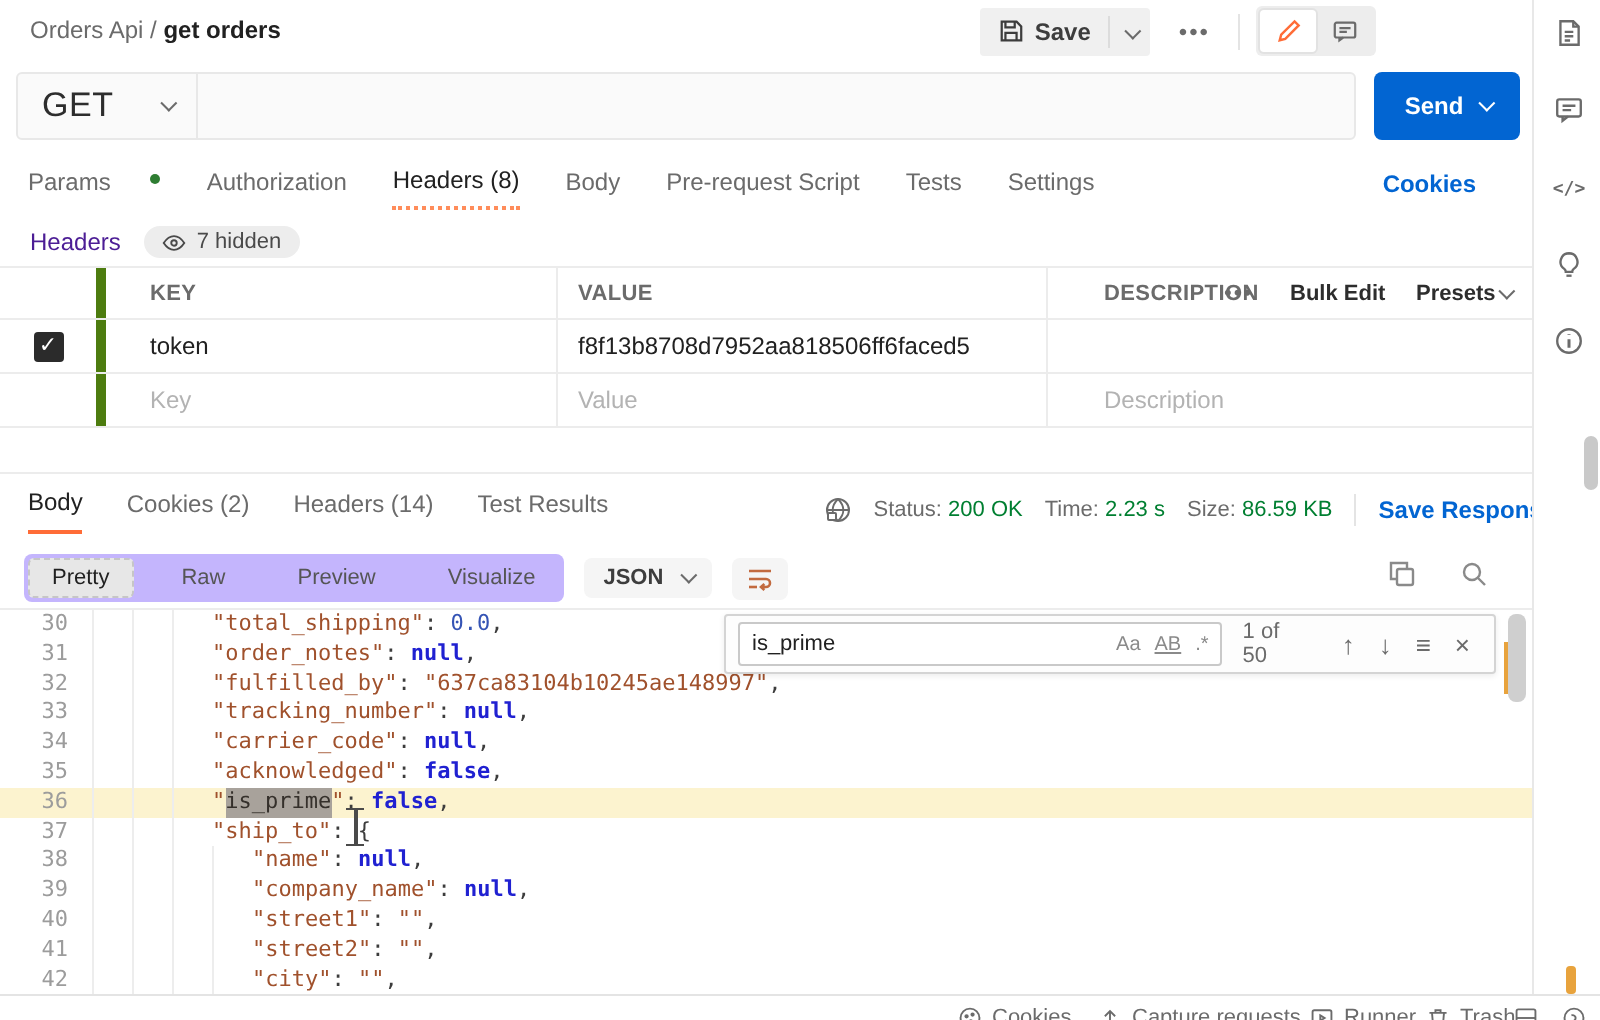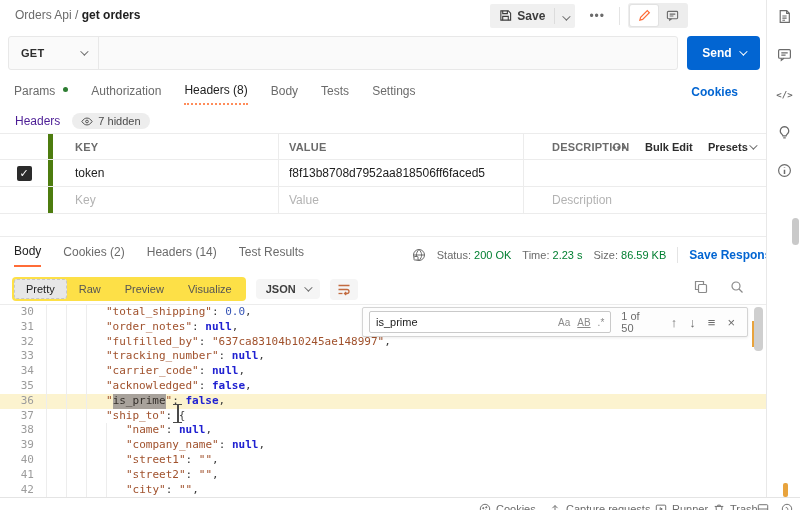--- a/index.html
+++ b/index.html
@@ -23,27 +23,27 @@
   .toggle-group .tg.on { background:#fff; box-shadow:0 0 0 1px #e2e2e2; }
 
   .chev { display:inline-block; width:6px; height:6px; border-right:1.5px solid #6b6b6b; border-bottom:1.5px solid #6b6b6b; transform:rotate(45deg) translateY(-2px); }
   .chev.white { border-color:#fff; }
   .chev.blue { border-color:#0265d2; }
 
   
   .urlrow { position:absolute; left:0; top:36px; width:766px; height:34px; }
   .urlfield { position:absolute; left:8px; top:0; width:670px; height:34px; background:#fafafa; border:1px solid #e8e8e8; border-radius:3px; display:flex; align-items:center; }
   .method { width:90px; display:flex; align-items:center; justify-content:space-between; padding:0 12px; border-right:1px solid #e8e8e8; height:100%; }
-  .method .m { font-size:11px; font-weight:700; color:#2d2d2d; letter-spacing:.3px; }
+  .method .m { font-size:17px; font-weight:400; color:#2d2d2d; letter-spacing:.3px; }
   .url { padding-left:12px; font-size:12px; color:#212121; }
   .send { position:absolute; left:687px; top:0; width:73px; height:34px; background:#0265d2; border:none; border-radius:4px; color:#fff; font-size:12px; font-weight:700; display:flex; align-items:center; justify-content:center; gap:7px; cursor:pointer; }
 
   
   .reqtabs { position:absolute; left:0; top:82px; width:766px; height:24px; display:flex; align-items:center; padding-left:14px; gap:23px; font-size:12px; color:#6b6b6b; }
-  .rtab { display:flex; align-items:center; gap:8px; padding-bottom:6px; cursor:pointer;text-align:center; }
+  .rtab { display:flex; align-items:center; gap:20px; padding-bottom:6px; cursor:pointer;text-align:center; }
   .rtab.active { color:#212121; border-bottom:2px dotted #ff8c5a; font-weight:400; }
   .dot { width:5px; height:5px; border-radius:50%; background:#2e7d32; margin-top:-4px; }
   .cookies-link { position:absolute; right:28px; top:3px; color:#0265d2; font-weight:600; font-size:12px; cursor:pointer; }
 
   
   .hdrrow { position:absolute; left:0; top:110px; width:766px; height:22px; display:flex; align-items:center; padding-left:15px; gap:12px; }
   .hdrrow .t { font-size:12px; color:#4c1d95; }
   .pill { display:flex; align-items:center; gap:5px; background:#ededed; border-radius:10px; padding:2px 9px; font-size:11px; color:#4a4a4a; cursor:pointer; }
 
   
@@ -65,21 +65,21 @@
   .resptabs { position:absolute; left:0; top:242px; width:766px; height:26px; display:flex; align-items:center; padding-left:14px; gap:22px; font-size:12px; color:#6b6b6b; }
   .resptabs .rstab { padding-bottom:7px; cursor:pointer; }
   .resptabs .rstab.active { color:#212121; border-bottom:2px solid #ff6c37; }
   .resp-meta { position:absolute; right:10px; top:247px; display:flex; align-items:center; gap:11px; font-size:11px; color:#6b6b6b; }
   .resp-meta .g { color:#007f31; }
   .resp-meta .sv { color:#0265d2; font-weight:700; font-size:12px; display:flex; align-items:center; gap:6px; cursor:pointer; }
   .meta-div { width:1px; height:16px; background:#e4e4e4; }
 
   
   .viewbar { position:absolute; left:0; top:276px; width:766px; height:26px; display:flex; align-items:center; padding-left:12px; gap:10px; }
-  .segmented { display:flex; background:#fde047; border-radius:4px; padding:2px; }
+  .segmented { display:flex; background:#c4b5fd; border-radius:4px; padding:2px;gap:12px; }
   .segmented .sopt { padding:3px 11px; font-size:11px; color:#555; border-radius:3px; border:1px solid transparent; cursor:pointer; }
   .segmented .sopt.active { background:#e7e7e7; border:1px dashed #c6c6c6; color:#212121; }
   .jsondd { display:flex; align-items:center; gap:8px; background:#f5f5f5; border-radius:4px; padding:4px 10px; font-size:11px; font-weight:600; color:#3d3d3d; cursor:pointer; }
   .wrapbtn { background:#f5f5f5; border-radius:4px; padding:4px 7px; cursor:pointer; display:flex; }
   .view-icons { position:absolute; right:22px; top:4px; display:flex; gap:22px; }
 
   
   .codearea { position:absolute; left:0; top:304px; width:766px; height:193px; border-top:1px solid #ececec; overflow:hidden; font-family:"DejaVu Sans Mono", monospace; font-size:11px; }
   .cl { display:flex; height:14.8px; line-height:14.8px; white-space:pre; }
   .cl.hl { background:#fcf3cf; }
@@ -193,20 +193,23 @@
     <div class="rtab">
         <span>Authorization</span>
       </div>
     <div class="rtab active">
         <span>Headers (8)</span>
       </div>
     <div class="rtab">
         <span>Body</span>
       </div>
     <div class="rtab">
+        <span>Pre-request Script</span>
+      </div>
+    <div class="rtab">
         <span>Tests</span>
       </div>
     <div class="rtab">
         <span>Settings</span>
       </div>
     <div class="cookies-link">Cookies</div>
   </div>
 
   <div class="hdrrow">
     <span class="t">Headers</span>

